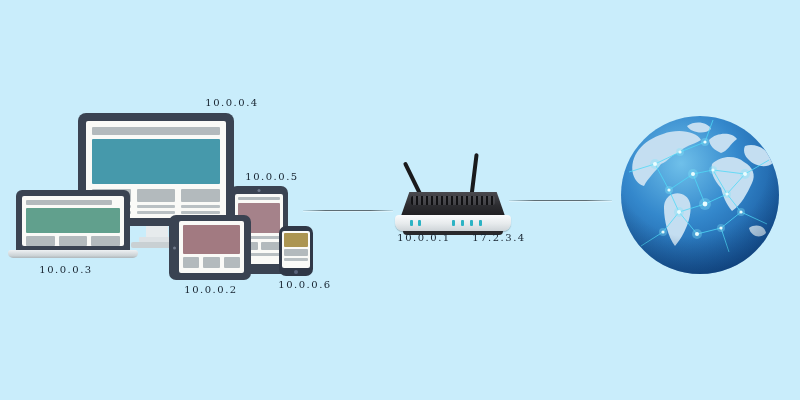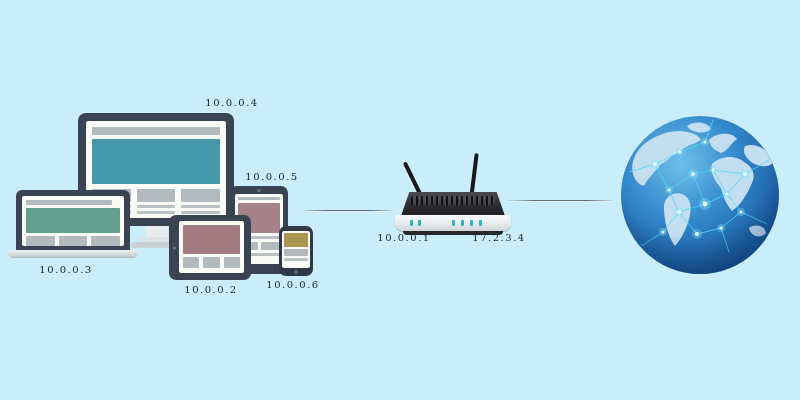--- a/index.html
+++ b/index.html
@@ -93,22 +93,22 @@
 </style>
 </head>
 <body>
 
 <div class="stage">
 
   <div class="ip-label" style="left:185px;top:97px;margin-left:47px;">10.0.0.4</div>
   <div class="ip-label" style="left:272px;top:171px;">10.0.0.5</div>
   <div class="ip-label" style="left:66px;top:264px;">10.0.0.3</div>
   <div class="ip-label" style="left:211px;top:284px;">10.0.0.2</div>
-  <div class="ip-label" style="left:293px;top:279px;">10.0.0.6</div>
-  <div class="ip-label" style="left:404px;top:232px;">10.0.0.1</div>
+  <div class="ip-label" style="left:305px;top:279px;">10.0.0.6</div>
+  <div class="ip-label" style="left:424px;top:232px;">10.0.0.1</div>
   <div class="ip-label" style="left:499px;top:232px;">17.2.3.4</div>
 
   <div class="frame monitor-frame">
     <div class="screen">
       <div class="blk m-topbar"></div>
       <div class="m-hero"></div>
       <div class="m-cols">
         <div class="m-col">
             <div class="blk"></div>
             <div class="ln"></div>

